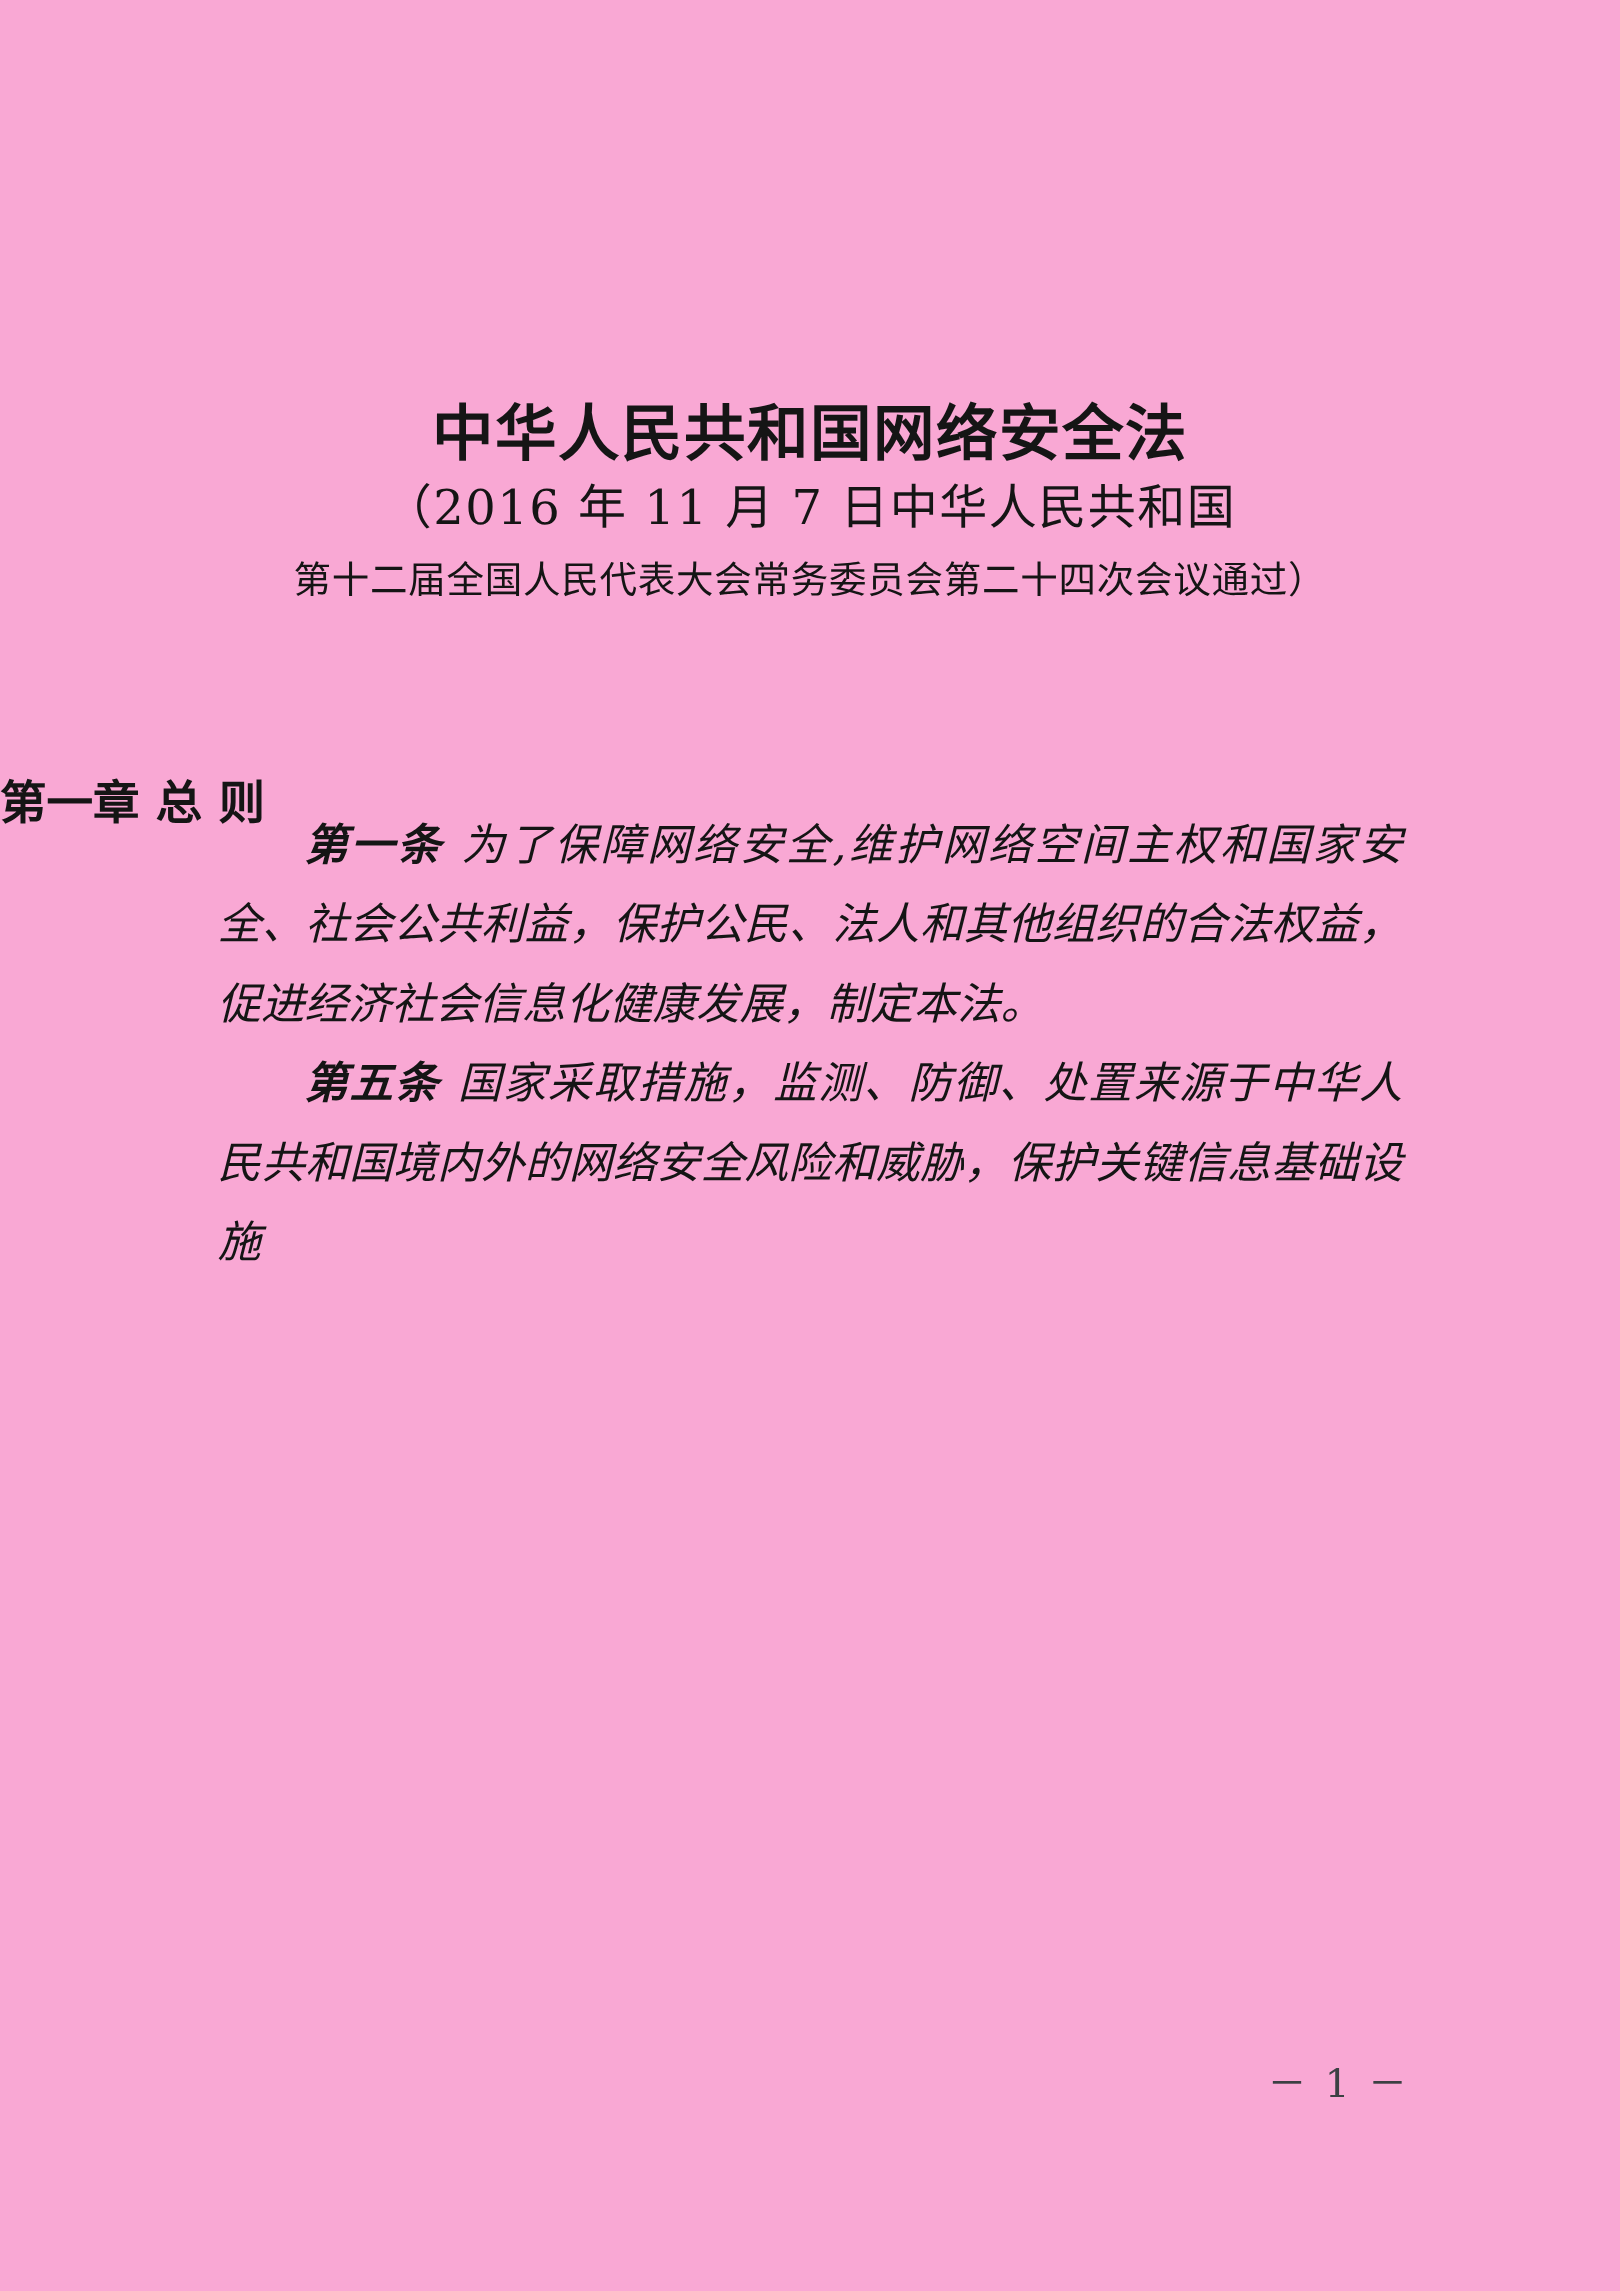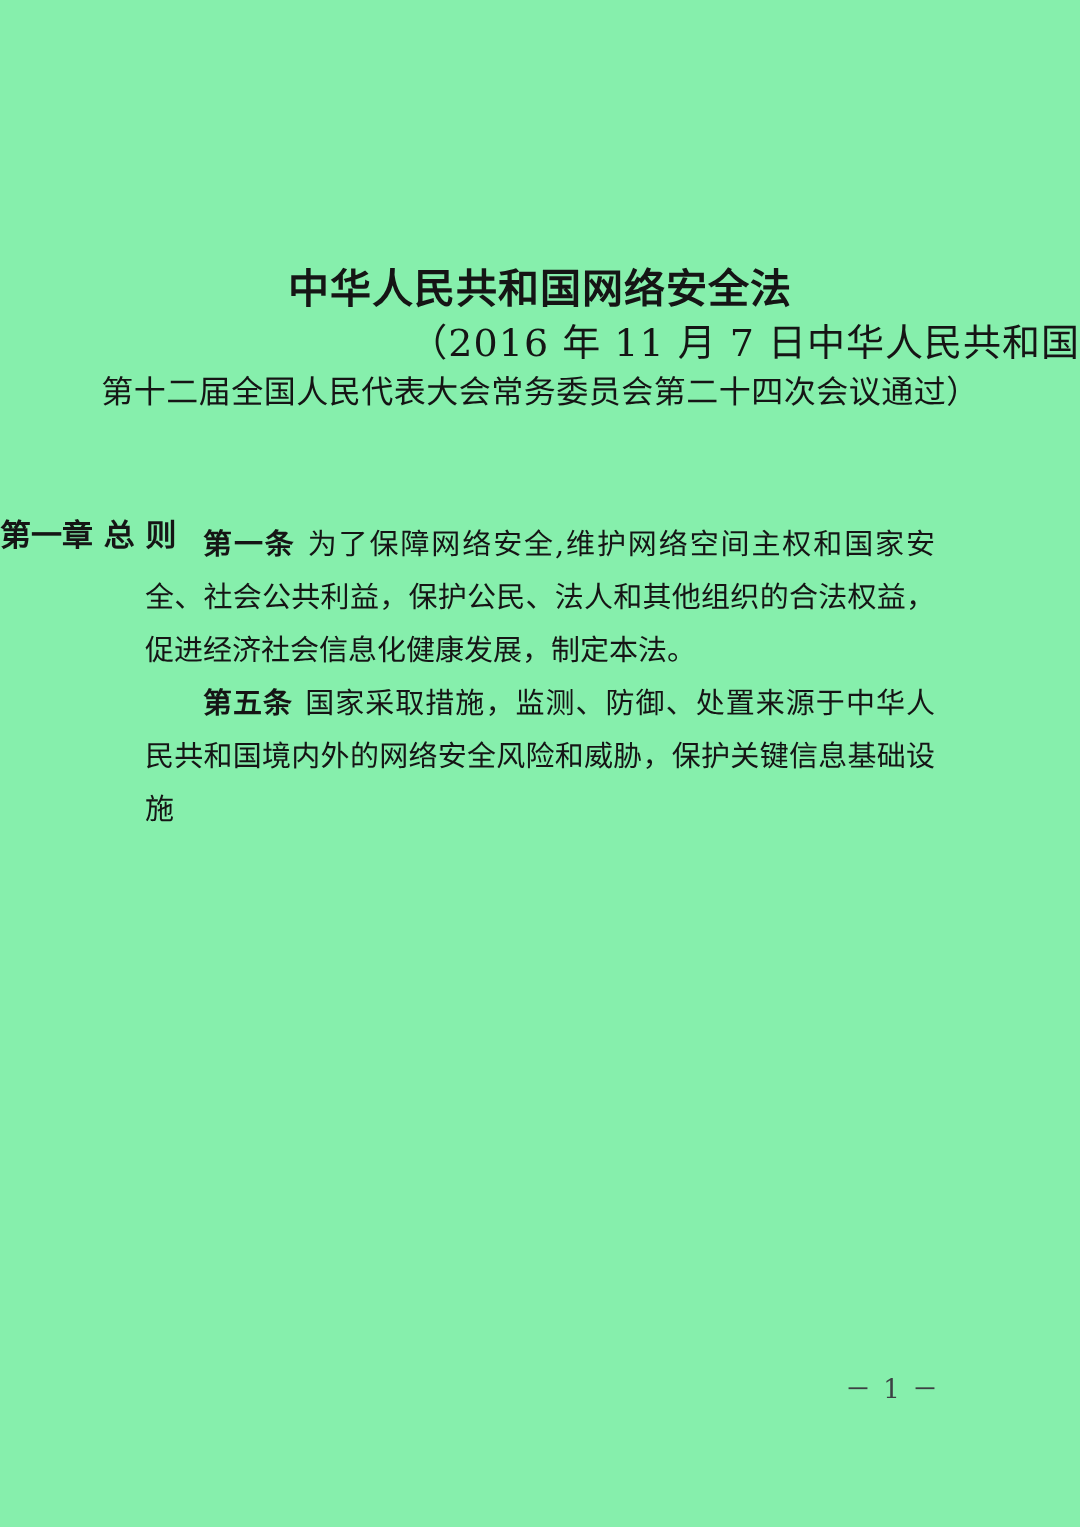--- a/index.html
+++ b/index.html
@@ -5,21 +5,21 @@
   html, body {
     margin: 0;
     padding: 0;
     background: #ffffff;
   }
   .page {
     position: relative;
     width: 1080px;
     height: 1527px;
     margin: 0 auto;
-    background: #86efac;
+    background: #f9a8d4;
     color: #151515;
     font-family: "DejaVu Serif", "Liberation Serif", serif;
     overflow: hidden;
   }
   .doc-title {
     position: absolute;
     top: 228px;
     left: 0;
     width: 100%;
     text-align: center;
@@ -27,53 +27,54 @@
     font-weight: 700;
     letter-spacing: 1px;
     font-family: "DejaVu Serif", "Liberation Serif", serif;
     white-space: nowrap;
   }
   .enact-line1 {
     position: absolute;
     top: 312px;
     left: 0;
     width: 100%;
-    text-align: right;
-    font-size: 38px;
+    text-align: center;
+    font-size: 32px;
     letter-spacing: 1px;
     white-space: nowrap;
   }
   .enact-line2 {
     position: absolute;
     top: 366px;
     left: 0;
     width: 100%;
     text-align: center;
-    font-size: 32px;
+    font-size: 25px;
     letter-spacing: 0.5px;
     white-space: nowrap;
   }
   .chapter-heading {
     position: absolute;
     top: 484px;
     left: 0;
     width: 100%;
     font-size: 31px;
     font-weight: 700;
     font-family: "DejaVu Sans", "Liberation Sans", sans-serif;
     white-space: nowrap;
   }
   .body-text {
     position: absolute;
-    top: 518px;
+    top: 537px;
     left: 145px;
     width: 790px;
     font-size: 29px;
     line-height: 53px;
     text-align: justify;
+    font-style: italic;
   }
   .article {
     margin: 0;
     text-indent: 58px;
   }
   .article-label {
     font-weight: 700;
     margin-right: 12px;
   }
   .page-number {

